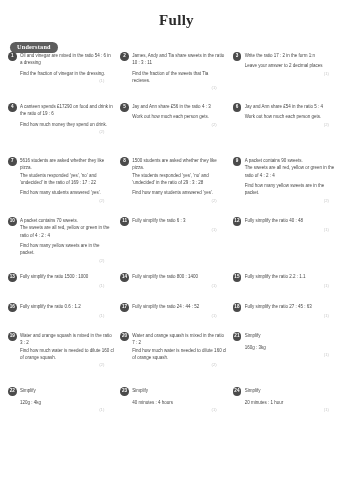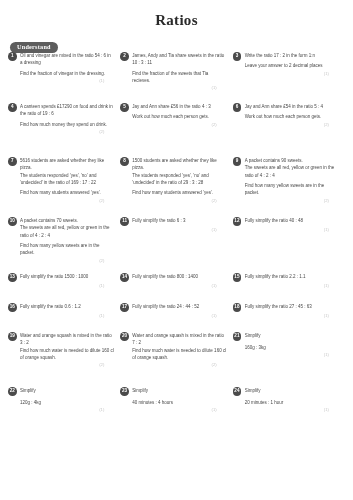--- a/index.html
+++ b/index.html
@@ -123,21 +123,21 @@
   .r5 { height: 30px; }
   .r6 { height: 29px; }
   .r7 { height: 55px; }
   .r8 { height: 34px; }
 </style>
 </head>
 <body>
 
 <div class="page">
 
-  <h1 class="title">Ratios</h1>
+  <h1 class="title">Fully</h1>
 
   <div class="badge-row">
     <span class="badge">Understand</span>
   </div>
 
   <div class="grid">
 
     <div class="qrow r1">
       <div class="qcell">
         <div class="qhead">

